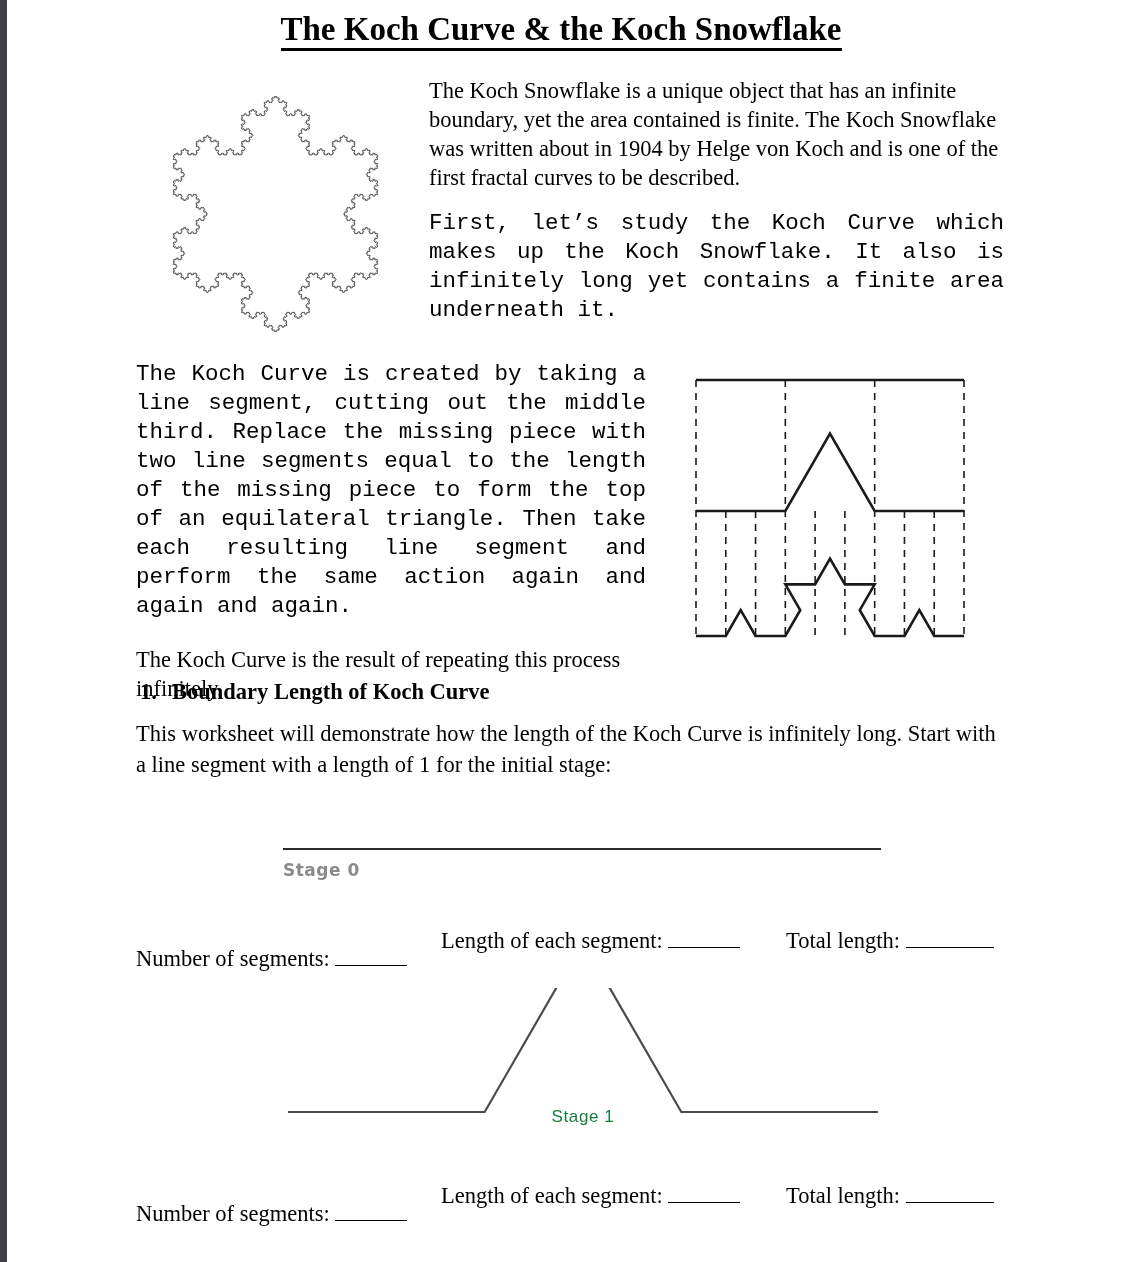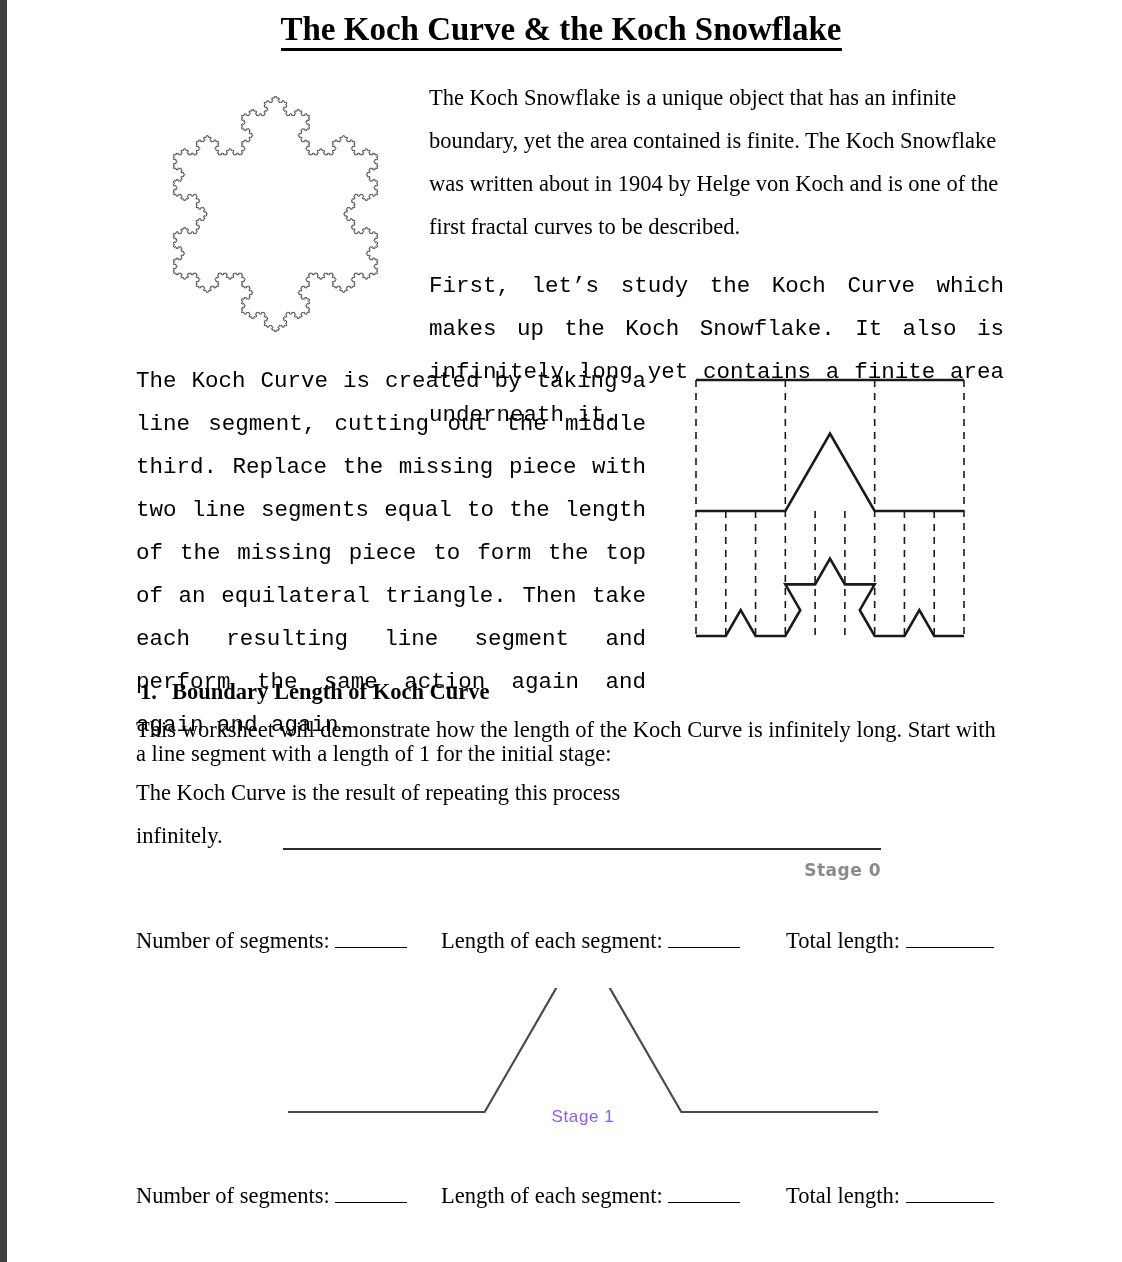--- a/index.html
+++ b/index.html
@@ -54,21 +54,21 @@
   }
   #snowflake-figure svg { display: block; width: 100%; height: 100%; }
 
   #intro-text-block {
     position: absolute;
     left: 429px; top: 76px;
     width: 575px;
   }
   .para {
     font-size: 22.5px;
-    line-height: 43px;
+    line-height: 29px;
     margin: 0;
   }
   .para.justify { text-align: justify; text-justify: inter-word; font-family: Liberation Mono, monospace; }
   #intro-para-2 { margin-top: 17px; }
 
   
   #construction-text-block {
     position: absolute;
     left: 136px; top: 360px;
     width: 510px;
@@ -90,41 +90,41 @@
   }
   #section-1-heading {
     font-size: 22.5px;
     font-weight: bold;
     margin: 4px;
   }
   #section-1-heading .num { display: inline-block; width: 32px; }
   #section-1-intro {
     margin-top: 13px;
     font-size: 22.5px;
-    line-height: 24px;
+    line-height: 31px;
   }
 
   
   #stage0-figure {
     position: absolute;
     left: 283px; top: 840px;
     width: 600px; height: 58px;
   }
   #stage0-line {
     position: absolute;
     left: 0; top: 8px;
     width: 598px;
     height: 0;
     border-top: 2px solid #2b2b2b;
   }
   #stage0-label {
     position: absolute;
     left: 0; top: 20px;
     width: 598px;
-    text-align: right;
+    text-align: left;
     font-family: "DejaVu Sans", sans-serif;
     font-weight: bold;
     font-size: 17px;
     color: #8a8a8a;
     letter-spacing: 0.5px;
   }
 
   
   .blank-row {
     position: absolute;
@@ -135,42 +135,42 @@
   }
   #blank-row-0 { top: 928px; }
   #blank-row-1 { top: 1183px; }
   .blank-row .field { position: absolute; white-space: nowrap; }
   .blank-row .field .lbl { }
   .blank-row .field .ul {
     display: inline-block;
     border-bottom: 1.5px solid #000;
     vertical-align: baseline;
   }
-  .field-segments { left: 0px; }
+  .field-segments { left: 0px; margin-top: 18px; }
   .field-segments .ul { width: 72px; }
   .field-length { left: 305px; }
   .field-length .ul { width: 72px; }
   .field-total { left: 650px; }
   .field-total .ul { width: 88px; }
 
   
   #stage1-figure {
     position: absolute;
     left: 283px; top: 988px;
     width: 600px; height: 160px;
   }
   #stage1-figure svg { display: block; width: 600px; height: 130px; }
   #stage1-label {
     position: absolute;
     left: 0; top: 119px;
     width: 600px;
     text-align: center;
     font-family: "Liberation Sans", "DejaVu Sans", sans-serif;
     font-size: 17px;
-    color: #8b5cf6;
+    color: #15803d;
     letter-spacing: 0.6px;
   }
 </style>
 </head>
 <body>
 
 <div id="page-edge-strip"></div>
 
 <div id="page">
 

